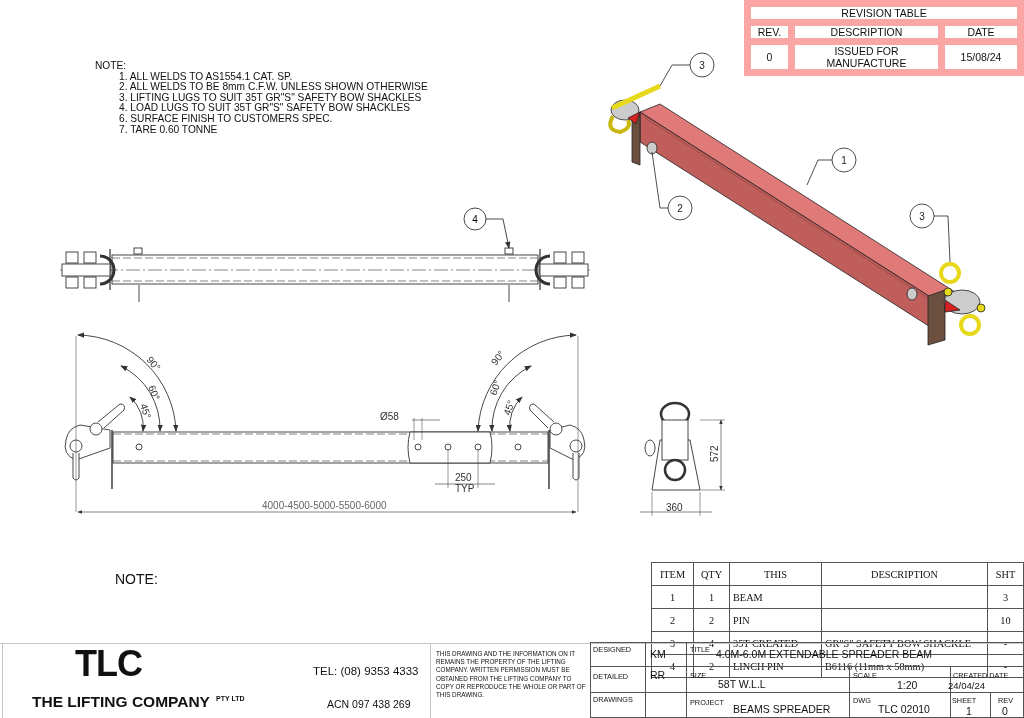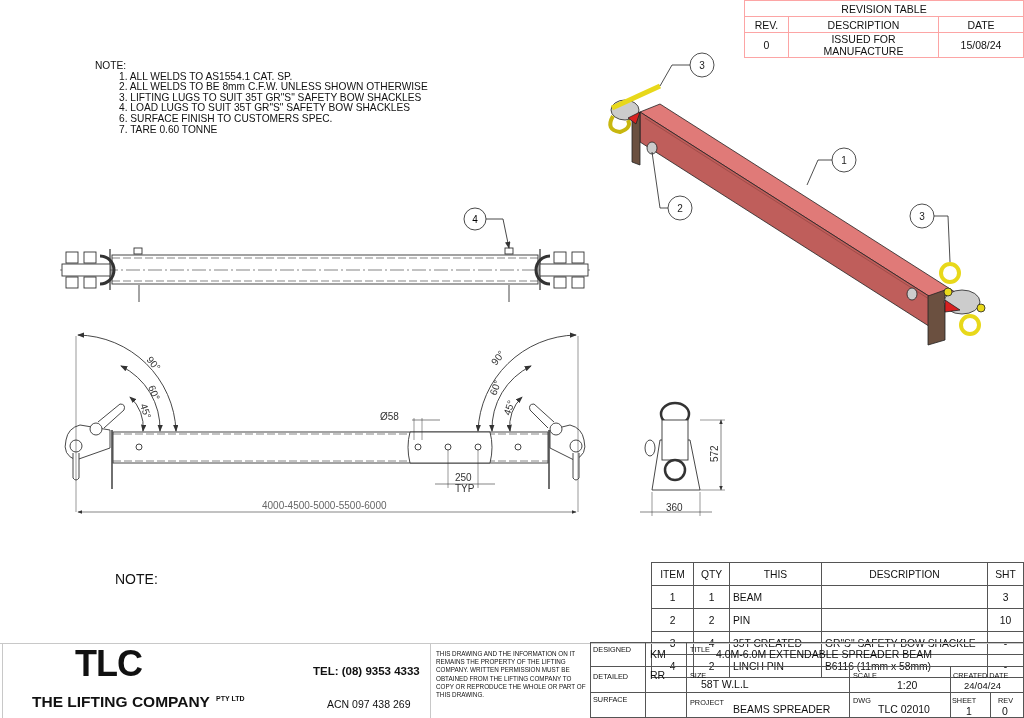--- a/index.html
+++ b/index.html
@@ -3,41 +3,41 @@
 <meta charset="utf-8">
 <style>
   * { box-sizing: border-box; margin: 0; padding: 0; }
   html, body { width: 1024px; height: 718px; background: #ffffff; overflow: hidden; }
   body { position: relative; font-family: "Liberation Sans", sans-serif; color: #111; }
 
   .abs { position: absolute; }
 
   
   .rev-table { left: 744px; top: 0; width: 280px; border-collapse: collapse; font-size: 10.5px; }
-  .rev-table td { border: 1px solid #fca5a5; text-align: center; height: 16px; padding: 0 2px; }
+  .rev-table td { border: 7px solid #fca5a5; text-align: center; height: 16px; padding: 0 2px; }
 
   
   .notes-top { left: 95px; top: 61px; font-size: 10.2px; line-height: 10.6px; }
   .notes-top .items { padding-left: 24px; }
 
   
   .notes-bottom { left: 115px; top: 573px; font-size: 14px; line-height: 13px; }
   .notes-bottom .items { padding-left: 50px; }
 
   
   .parts { left: 651px; top: 562px; width: 373px; border-collapse: collapse; font-size: 10.3px; }
-  .parts td { border: 1px solid #555; height: 23px; padding: 0 3px; }
+  .parts td { border: 1px solid #555; height: 23px; padding: 0 3px; font-family: Liberation Serif, serif; }
   .parts td.c { text-align: center; }
 
   
   .tb-outer { left: 0; top: 643px; width: 1024px; height: 75px; border-top: 1px solid #c8c8c8; }
   .tlc-logo { left: 75px; top: 643px; font-size: 36px; font-weight: bold; letter-spacing: -1px; }
   .company { left: 32px; top: 693px; font-size: 15.5px; font-weight: bold; }
   .company .pty { font-size: 7px; vertical-align: 6px; margin-left: 6px; }
-  .tel { left: 313px; top: 665px; font-size: 11.5px; font-weight: bold; }
+  .tel { left: 313px; top: 665px; font-size: 11.5px; font-weight: normal; }
   .acn { left: 327px; top: 698px; font-size: 10.5px; }
   .legal { left: 436px; top: 650px; width: 150px; font-size: 6.3px; line-height: 8.2px; }
   .tb-grid { left: 590px; top: 642px; width: 434px; height: 76px; }
   .tb-grid .cell { position: absolute; border: 1px solid #555; }
   .lbl { font-size: 7.3px; position: absolute; }
   .val { font-size: 10.5px; position: absolute; }
 
   .vline { position: absolute; background: #c8c8c8; width: 1px; }
 
   svg.drawing { position: absolute; left: 0; top: 0; }
@@ -315,27 +315,27 @@
   <div class="cell" style="left:400px;top:50px;width:34px;height:26px;"></div>
 
   <span class="lbl" style="left:3px;top:3px">DESIGNED</span>
   <span class="val" style="left:60px;top:6px">KM</span>
   <span class="lbl" style="left:100px;top:3px">TITLE</span>
   <span class="val" style="left:126px;top:6px">4.0M-6.0M EXTENDABLE SPREADER BEAM</span>
 
   <span class="lbl" style="left:3px;top:30px">DETAILED</span>
   <span class="val" style="left:60px;top:27px">RR</span>
   <span class="lbl" style="left:100px;top:29px">SIZE</span>
-  <span class="val" style="left:111px;top:36px">58T W.L.L</span>
+  <span class="val" style="left:128px;top:36px">58T W.L.L</span>
   <span class="lbl" style="left:263px;top:29px">SCALE</span>
   <span class="val" style="left:307px;top:37px">1:20</span>
   <span class="lbl" style="left:363px;top:29px">CREATED DATE</span>
-  <span class="val" style="left:374px;top:38px;font-size:9.5px">24/04/24</span>
-
-  <span class="lbl" style="left:3px;top:53px">SURFACE</span>
+  <span class="val" style="left:358px;top:38px;font-size:9.5px">24/04/24</span>
+
+  <span class="lbl" style="left:3px;top:53px">DRAWINGS</span>
   <span class="val" style="left:60px;top:56px"></span>
   <span class="lbl" style="left:100px;top:56px">PROJECT</span>
   <span class="val" style="left:143px;top:61px">BEAMS SPREADER</span>
   <span class="lbl" style="left:263px;top:54px">DWG</span>
   <span class="val" style="left:288px;top:61px">TLC 02010</span>
   <span class="lbl" style="left:362px;top:54px">SHEET</span>
   <span class="val" style="left:376px;top:63px">1</span>
   <span class="lbl" style="left:408px;top:54px">REV</span>
   <span class="val" style="left:412px;top:63px">0</span>
 </div>

